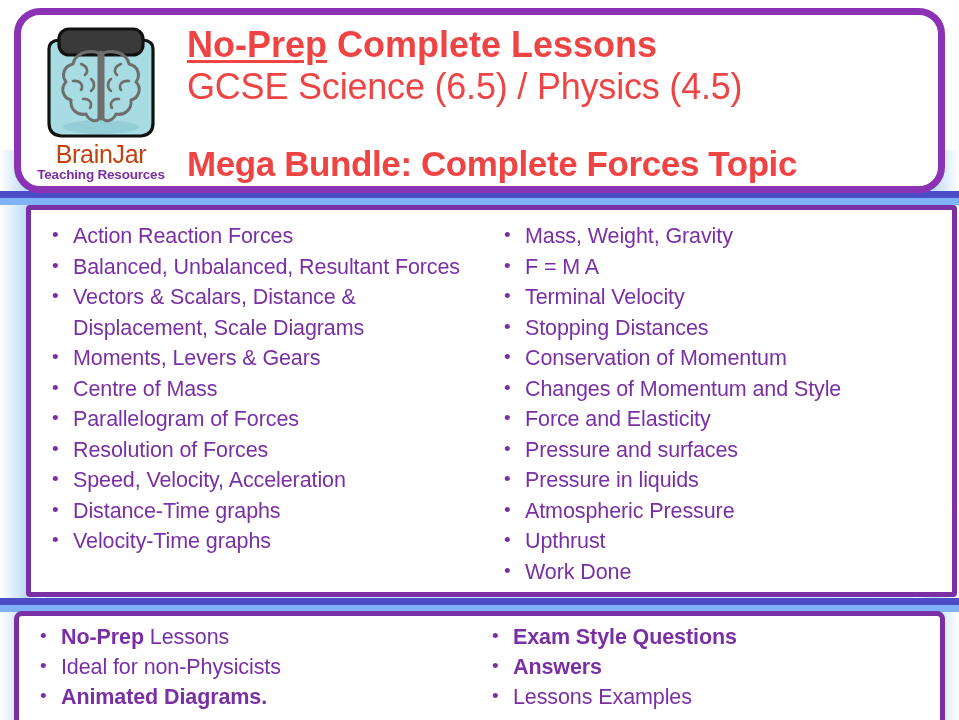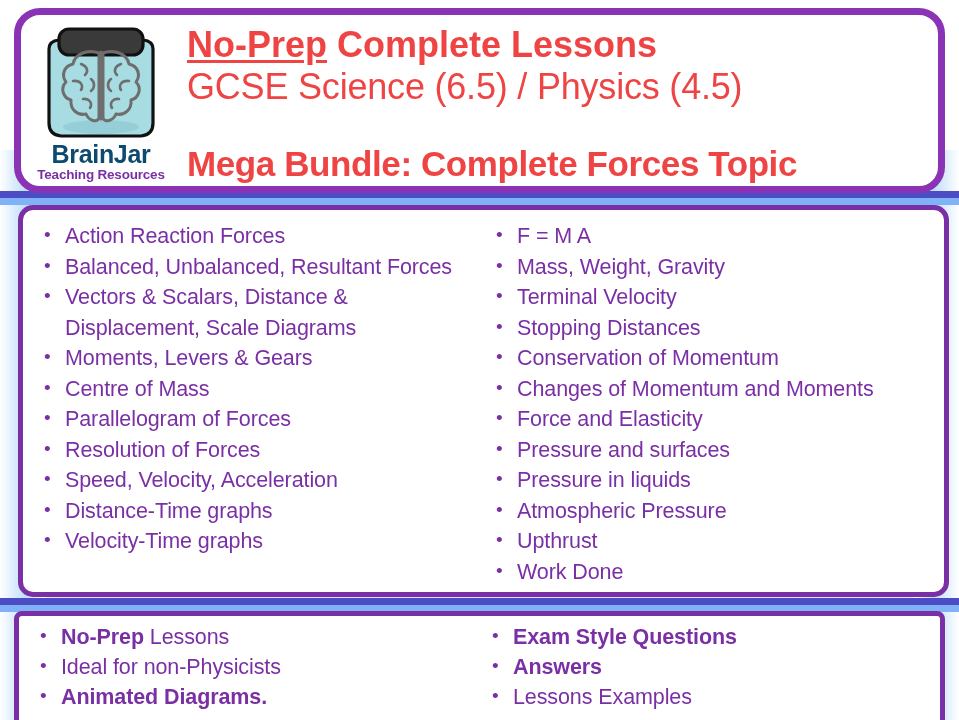--- a/index.html
+++ b/index.html
@@ -66,22 +66,22 @@
     box-sizing: border-box;
     text-align: center;
   }
   .jar-wrap {
     width: 124px;
     height: 124px;
     margin: 0 auto;
   }
   .brand-name {
     font-size: 25px;
-    font-weight: bold;
-    color: #0c4a6e;
+    font-weight: normal;
+    color: #c2410c;
     letter-spacing: -0.3px;
     line-height: 1;
     margin-top: -1px;
   }
   .brand-sub {
     font-size: 13.5px;
     font-weight: bold;
     color: #7A2FA5;
     letter-spacing: -0.2px;
     line-height: 1.1;
@@ -99,28 +99,28 @@
     white-space: nowrap;
   }
   .tl1 { font-size: 36px; font-weight: bold; }
   .tl1 .u { text-decoration: underline; text-underline-offset: 3px; }
   .tl2 { font-size: 36px; font-weight: normal; letter-spacing: -0.2px; }
   .tl3 { font-size: 35px; font-weight: bold; letter-spacing: -0.4px; margin-top: 36px; }
 
   
   .topics-panel {
     position: absolute;
-    left: 18px;
+    left: 26px;
     top: 205px;
     width: 931px;
     height: 392px;
     box-sizing: border-box;
     background: #ffffff;
     border: 5px solid #7A2FA5;
-    border-radius: 15px;
+    border-radius: 4px;
     display: flex;
     z-index: 3;
     padding: 11px 0 0 0;
   }
   .col {
     box-sizing: border-box;
   }
   .col-left  { flex: 0 0 452px; padding-left: 12px; }
   .col-right { flex: 1 1 auto;  padding-left: 12px; }
 
@@ -250,26 +250,26 @@
           <li>Centre of Mass</li>
           <li>Parallelogram of Forces</li>
           <li>Resolution of Forces</li>
           <li>Speed, Velocity, Acceleration</li>
           <li>Distance-Time graphs</li>
           <li>Velocity-Time graphs</li>
         </ul>
     </div>
     <div class="col col-right">
       <ul class="blist">
+          <li>Mass, Weight, Gravity</li>
           <li>F = M A</li>
-          <li>Mass, Weight, Gravity</li>
           <li>Terminal Velocity</li>
           <li>Stopping Distances</li>
           <li>Conservation of Momentum</li>
-          <li>Changes of Momentum and Moments</li>
+          <li>Changes of Momentum and Style</li>
           <li>Force and Elasticity</li>
           <li>Pressure and surfaces</li>
           <li>Pressure in liquids</li>
           <li>Atmospheric Pressure</li>
           <li>Upthrust</li>
           <li>Work Done</li>
         </ul>
     </div>
   </div>
 

